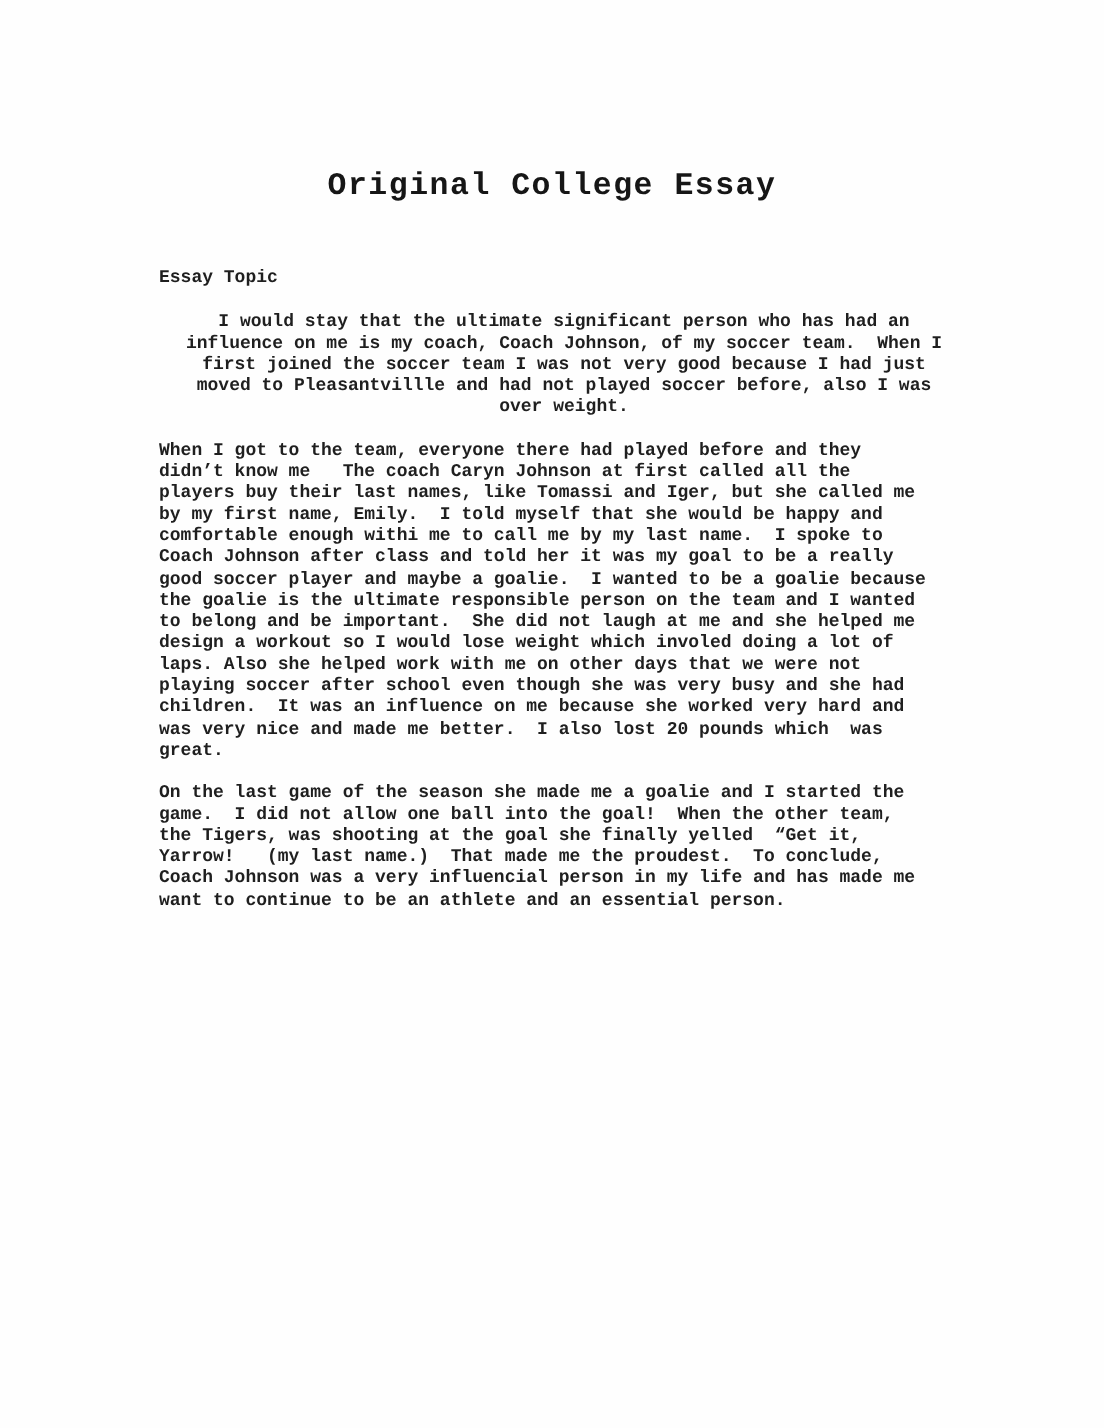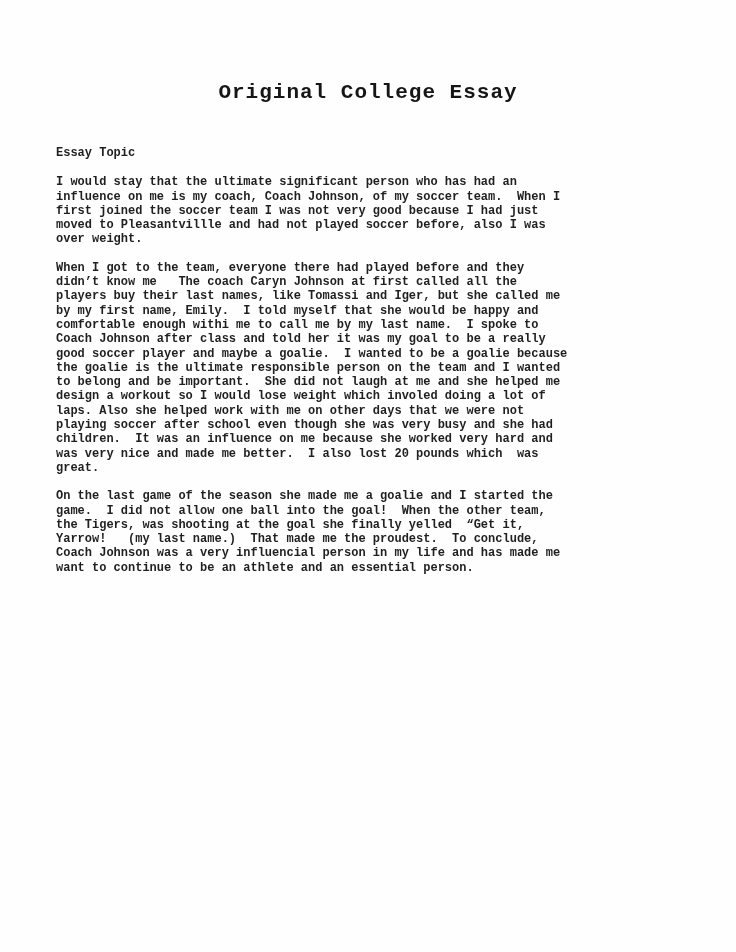--- a/index.html
+++ b/index.html
@@ -9,34 +9,34 @@
   }
   .page {
     position: relative;
     width: 736px;
     height: 952px;
     background: #fefefe;
     overflow: hidden;
     font-family: "Liberation Mono", "DejaVu Sans Mono", monospace;
     color: #1f1f1f;
     box-sizing: border-box;
-    padding-top: 80px;
+    padding-top: 112px;
   }
   .doc-title {
     margin: 0;
     text-align: center;
     font-size: 21px;
     line-height: 26px;
     font-weight: 700;
     letter-spacing: 1px;
     color: #161616;
     white-space: pre-wrap;
   }
   .content {
-    margin-left: 56px;
+    margin-left: 106px;
     width: 540px;
     margin-top: 40px;
   }
   .section-heading {
     font-size: 12px;
     line-height: 14.3px;
     font-weight: 700;
     margin: 0;
     white-space: pre-wrap;
   }
@@ -50,20 +50,21 @@
   }
   .para {
     font-size: 12px;
     line-height: 14.3px;
     font-weight: 700;
     margin: 14px 0 0 0;
     white-space: pre-wrap;
   }
   .para.first {
     margin-top: 15px;
+    text-align: center;
   }
 </style>
 </head>
 <body>
 
 <div class="page">
   <h1 class="doc-title">Original College Essay</h1>
 
   <div class="content">
     <div class="section-heading">Essay Topic</div>

